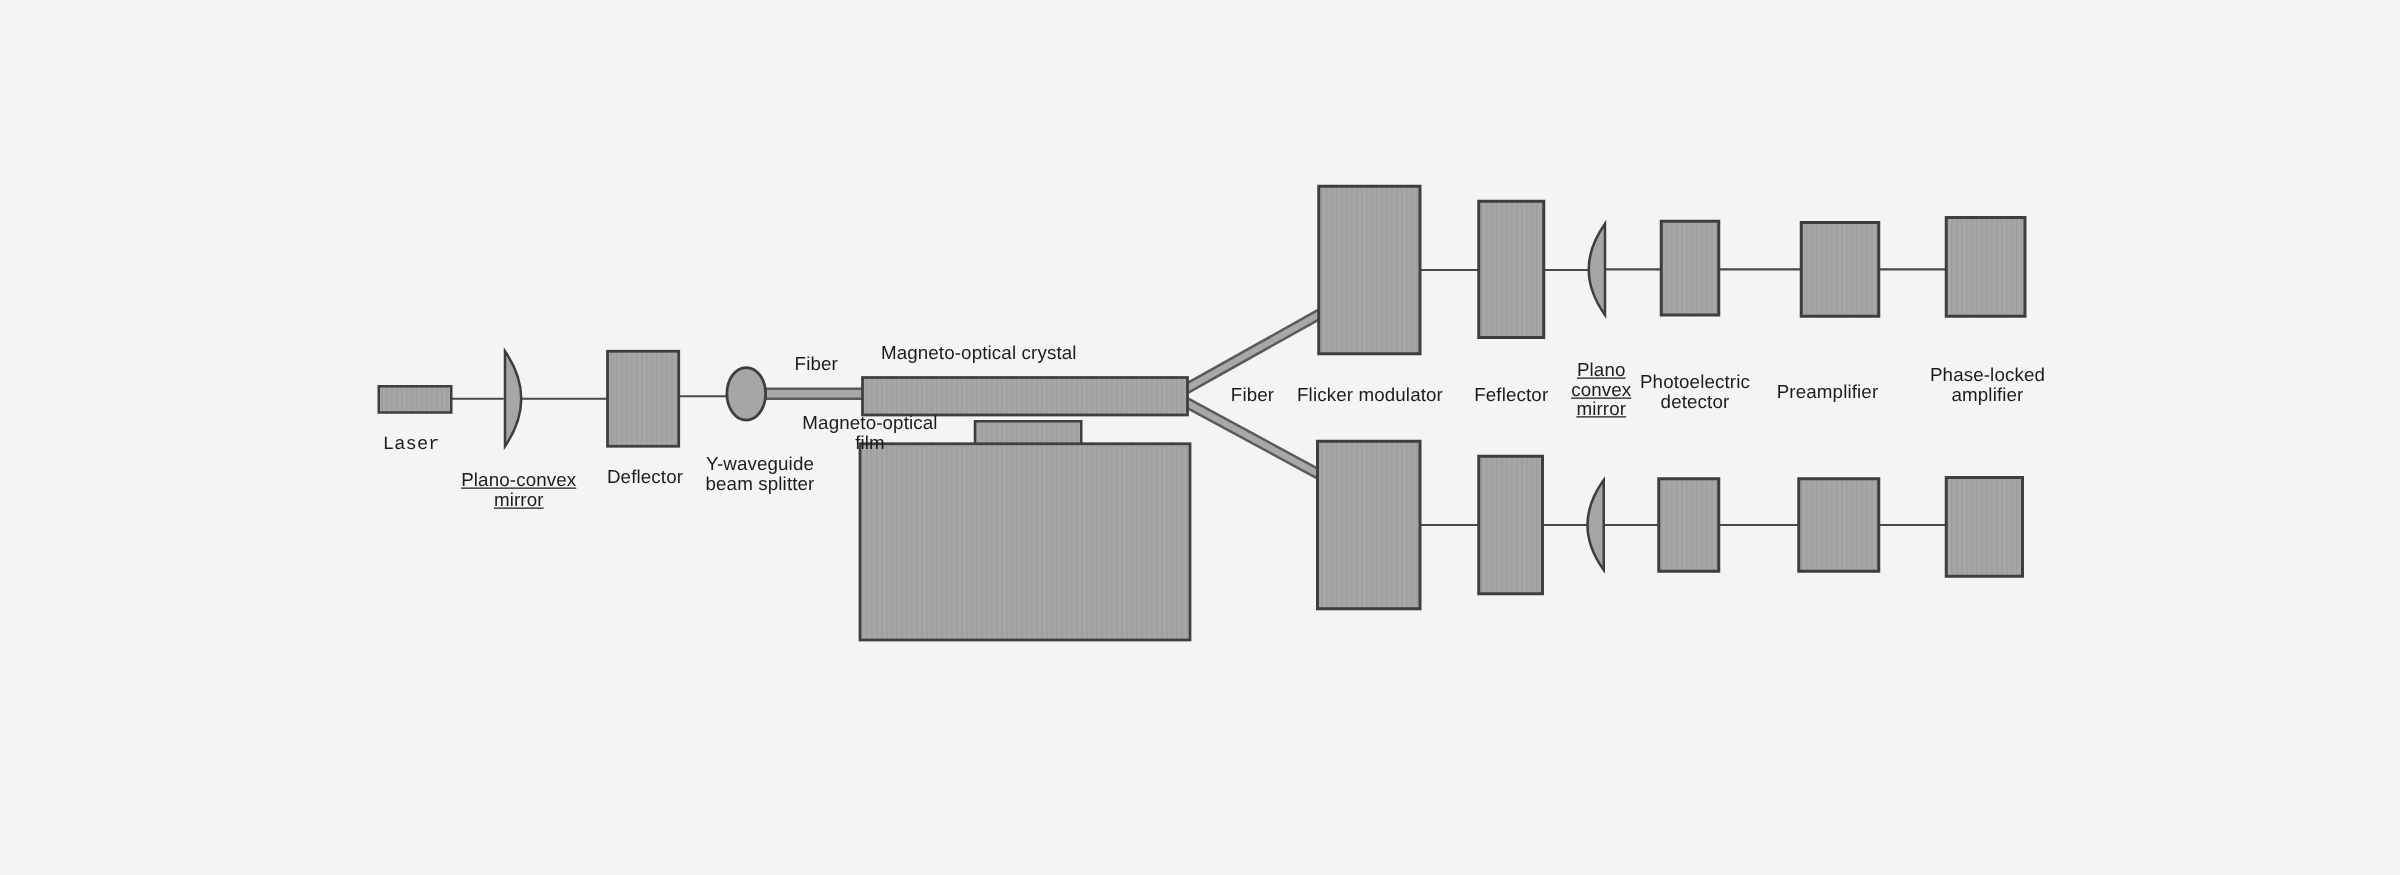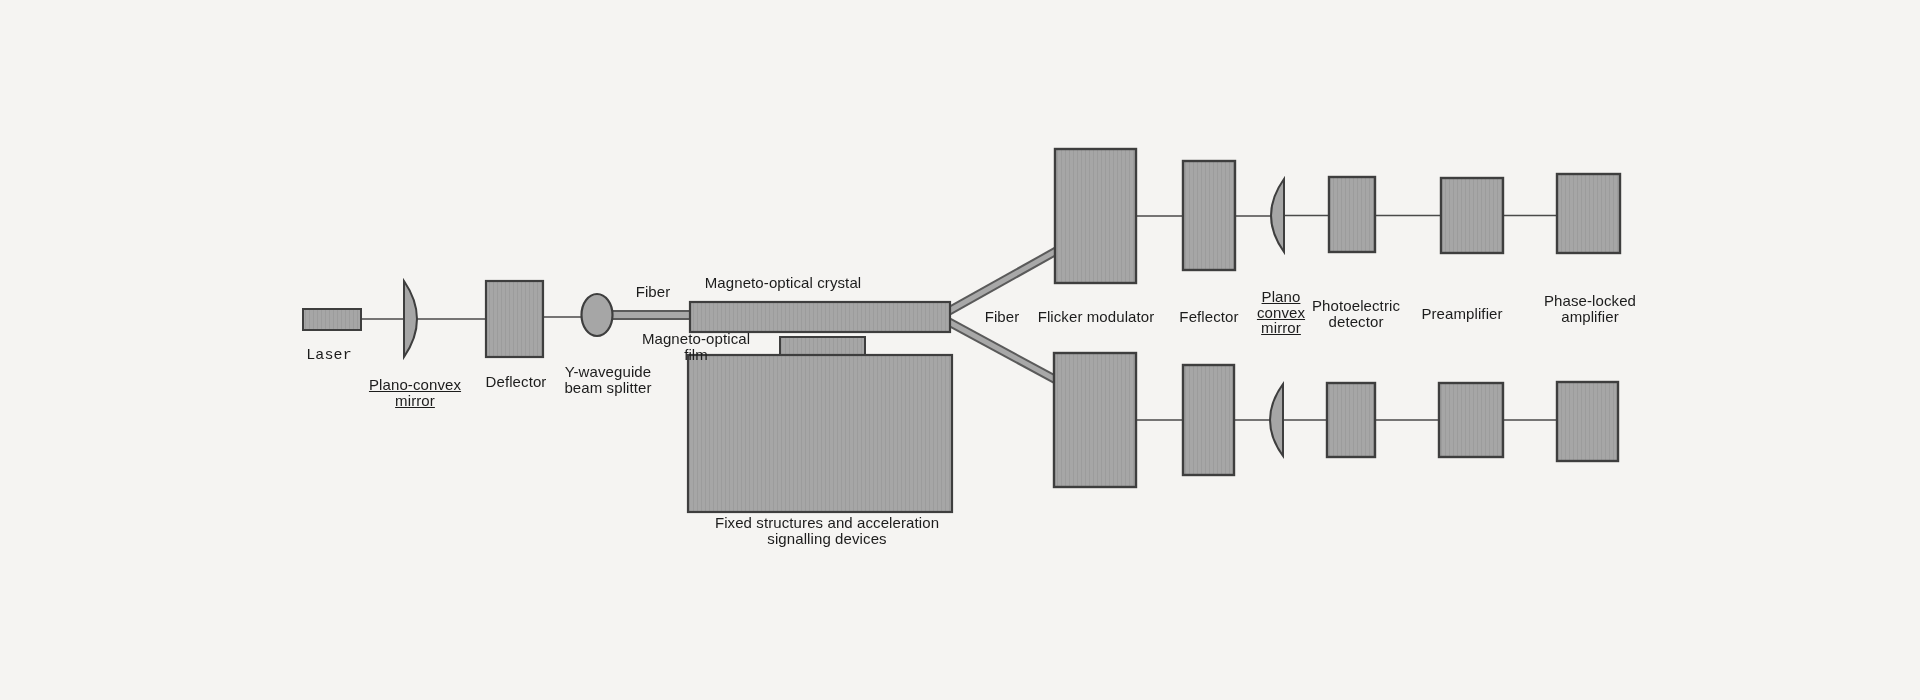--- a/index.html
+++ b/index.html
@@ -91,22 +91,20 @@
   <div class="lbl" style="left:329px; top:348px;font-family:Liberation Mono, monospace;">Laser</div>
   <div class="lbl" style="left:415px; top:377px;text-decoration:underline;">Plano-convex
 mirror</div>
   <div class="lbl" style="left:516px; top:374px;">Deflector</div>
   <div class="lbl" style="left:608px; top:364px;">Y-waveguide
 beam splitter</div>
   <div class="lbl" style="left:653px; top:284px;">Fiber</div>
   <div class="lbl" style="left:783px; top:275px;">Magneto-optical crystal</div>
   <div class="lbl" style="left:696px; top:331px;">Magneto-optical
 film</div>
-  <div class="lbl" style="left:827px; top:515px;">Fixed structures and acceleration
-signalling devices</div>
   <div class="lbl" style="left:1002px; top:309px;">Fiber</div>
   <div class="lbl" style="left:1096px; top:309px;">Flicker modulator</div>
   <div class="lbl" style="left:1209px; top:309px;">Feflector</div>
   <div class="lbl" style="left:1281px; top:289px;text-decoration:underline;">Plano
 convex
 mirror</div>
   <div class="lbl" style="left:1356px; top:298px;text-align:center;">Photoelectric
 detector</div>
   <div class="lbl" style="left:1462px; top:306px;">Preamplifier</div>
   <div class="lbl" style="left:1590px; top:293px;">Phase-locked

